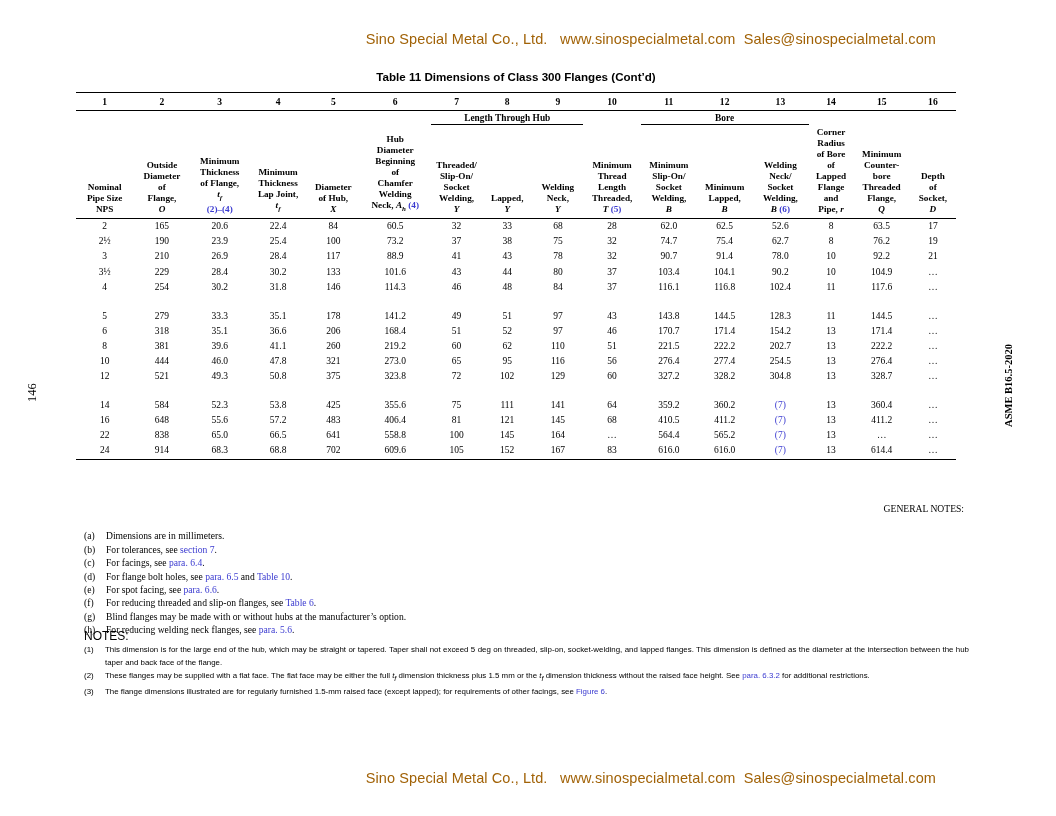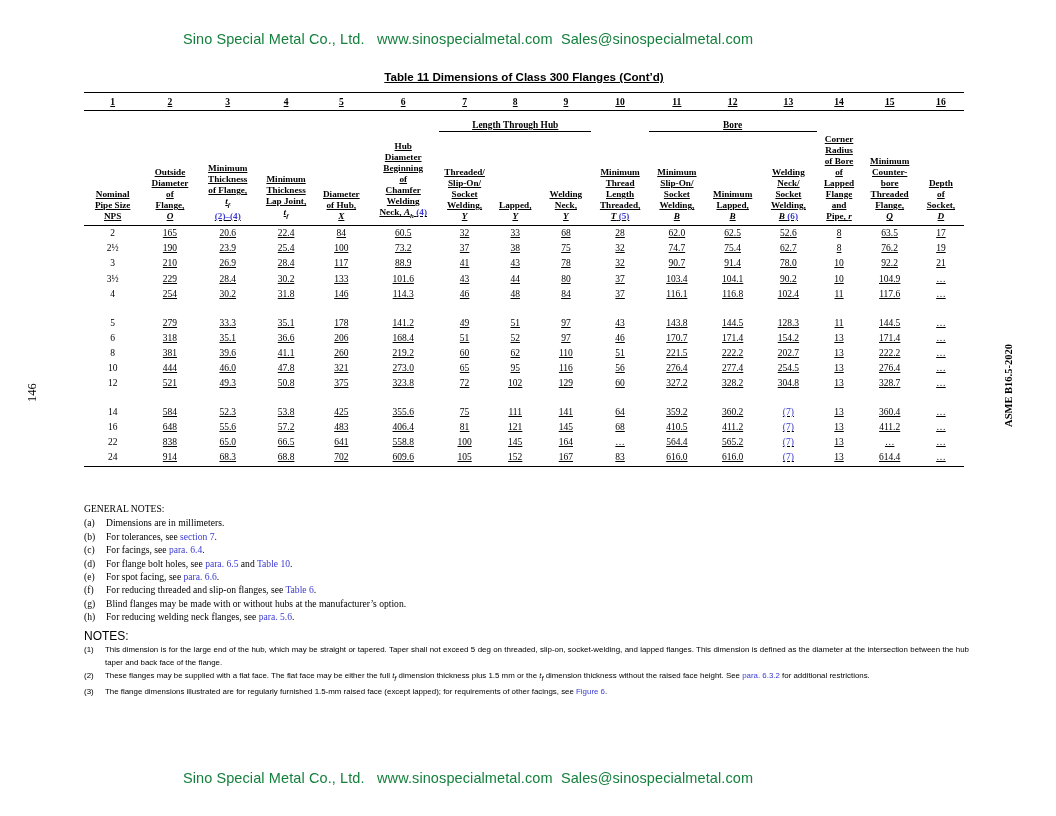--- a/index.html
+++ b/index.html
@@ -14,25 +14,25 @@
     font-family: "Liberation Serif", serif;
     color: #000000;
     overflow: hidden;
   }
 
   
   .brand-line {
     position: absolute;
     left: 0;
     width: 936px;
-    text-align: center;
+    text-align: right;
     font-family: "Liberation Sans", sans-serif;
     font-size: 14.5px;
     letter-spacing: .1px;
-    color: #15803d;
+    color: #a16207;
     white-space: pre;
   }
   #brand-header { top: 31px; }
   #brand-footer { top: 770px; }
 
   
   .side-rot {
     position: absolute;
     font-family: "Liberation Serif", serif;
     color: #000;
@@ -52,24 +52,23 @@
     width: 140px;
     text-align: center;
     font-size: 10.5px;
     font-weight: bold;
     transform: rotate(-90deg);
   }
 
   
   #table-block {
     position: absolute;
-    left: 84px;
+    left: 76px;
     top: 70px;
     width: 880px;
-    text-decoration: underline;
   }
   #table-title {
     text-align: center;
     font-family: "Liberation Sans", sans-serif;
     font-weight: bold;
     font-size: 11.6px;
     margin-bottom: 9px;
   }
 
   table.flange {
@@ -95,21 +94,21 @@
     font-weight: bold;
     font-size: 9.6px;
     padding: 3px 0 3px 0;
   }
 
   
   tr.spanrow td {
     font-family: "Liberation Serif", serif;
     font-weight: bold;
     font-size: 9.4px;
-    padding-top: 9px;
+    padding-top: 2px;
     padding-bottom: 1px;
   }
   td.span-underline { border-bottom: 1px solid #000; }
 
   
   tr.headrow td {
     font-family: "Liberation Serif", serif;
     font-weight: bold;
     font-size: 9.2px;
     line-height: 11.1px;
@@ -138,21 +137,21 @@
   
   #general-notes {
     position: absolute;
     left: 84px;
     top: 502px;
     width: 880px;
     font-family: "Liberation Serif", serif;
     font-size: 9.6px;
     line-height: 13.4px;
   }
-  #general-notes .gn-title { margin-bottom: 1px; }
+  #general-notes .gn-title { margin-bottom: 14px; text-align: right; }
   .gn-item { display: flex; }
   .gn-marker { width: 22px; flex: none; }
 
   #notes {
     position: absolute;
     left: 84px;
     top: 630px;
     width: 885px;
     font-family: "Liberation Sans", sans-serif;
     font-size: 7.9px;

